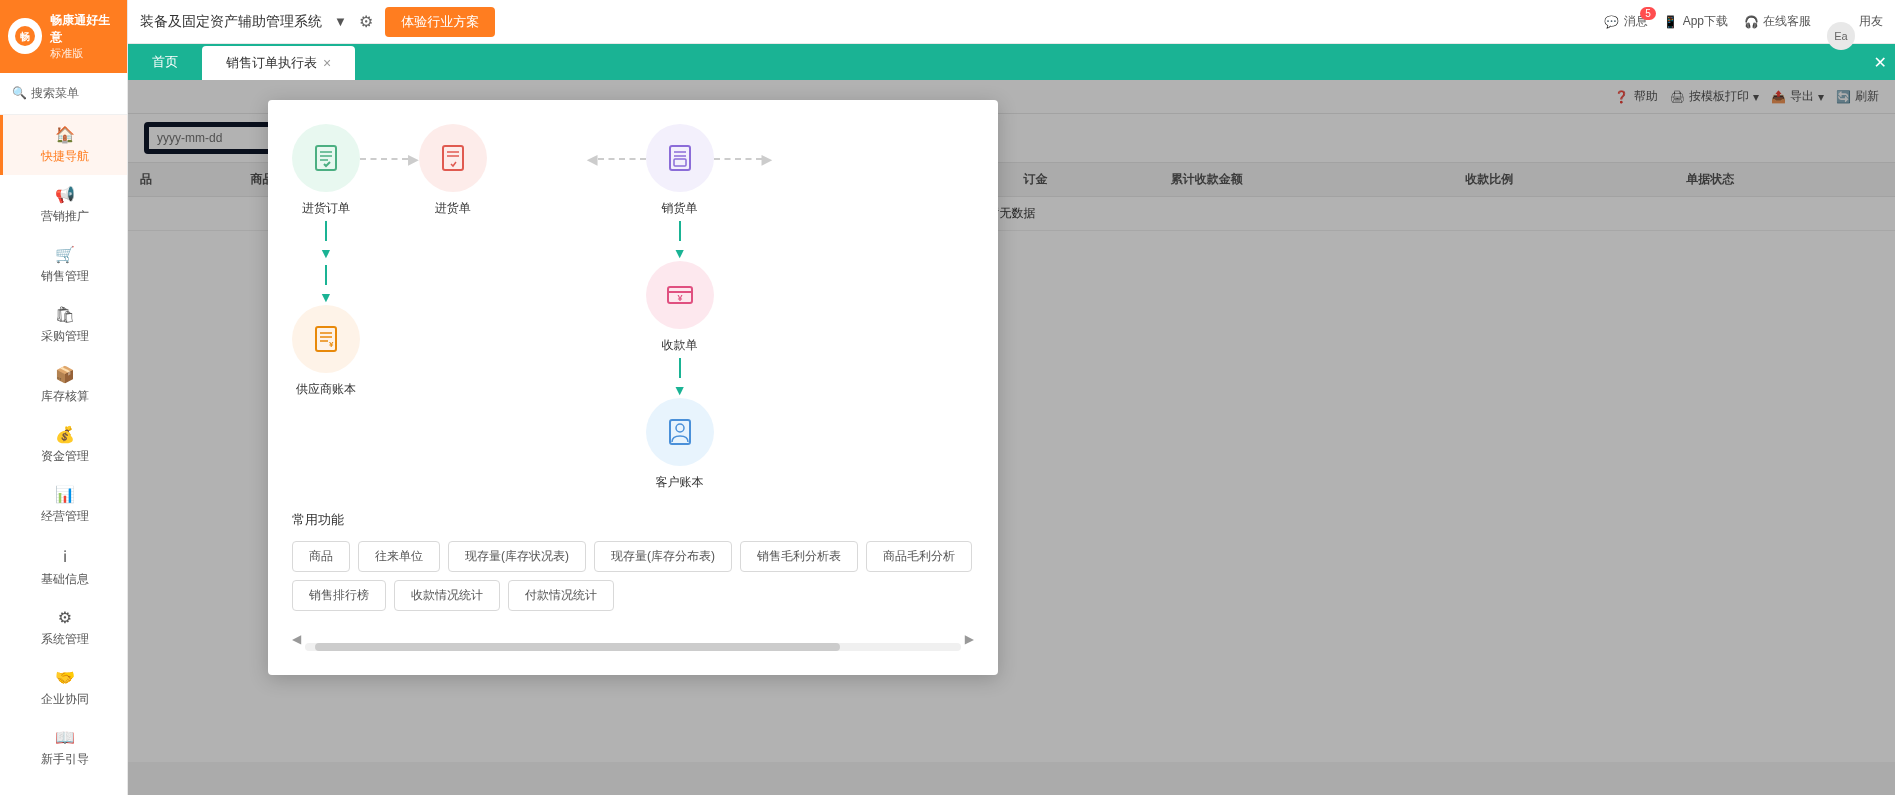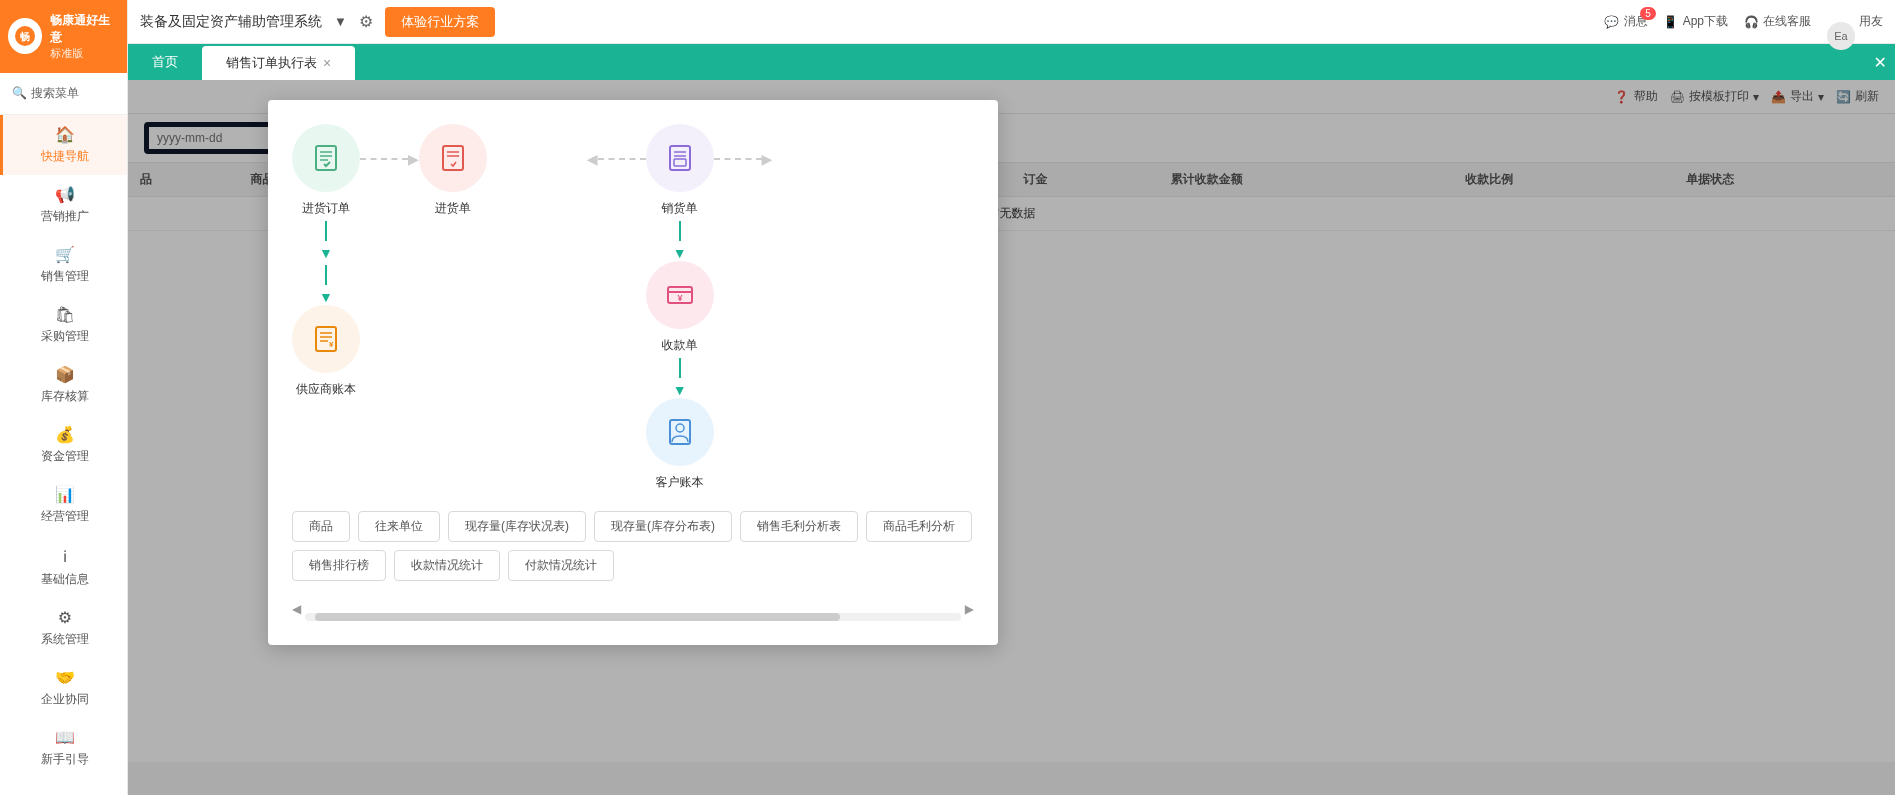--- a/index.html
+++ b/index.html
@@ -379,20 +379,21 @@
           </div>
 
           <div style="display:flex;align-items:flex-start;padding-top:24px;">
             <div style="border-top:2px dashed #ccc;width:48px;margin-top:10px;"></div>
             <span style="color:#ccc;font-size:14px;margin-top:3px;">▶</span>
           </div>
 
         </div>
 
         <div class="common-section">
+          <div class="common-title">常用功能</div>
           <div class="common-btns">
             <button class="common-btn">商品</button>
             <button class="common-btn">往来单位</button>
             <button class="common-btn">现存量(库存状况表)</button>
             <button class="common-btn">现存量(库存分布表)</button>
             <button class="common-btn">销售毛利分析表</button>
             <button class="common-btn">商品毛利分析</button>
           </div>
           <div class="common-btns" style="margin-top:8px;">
             <button class="common-btn">销售排行榜</button>

